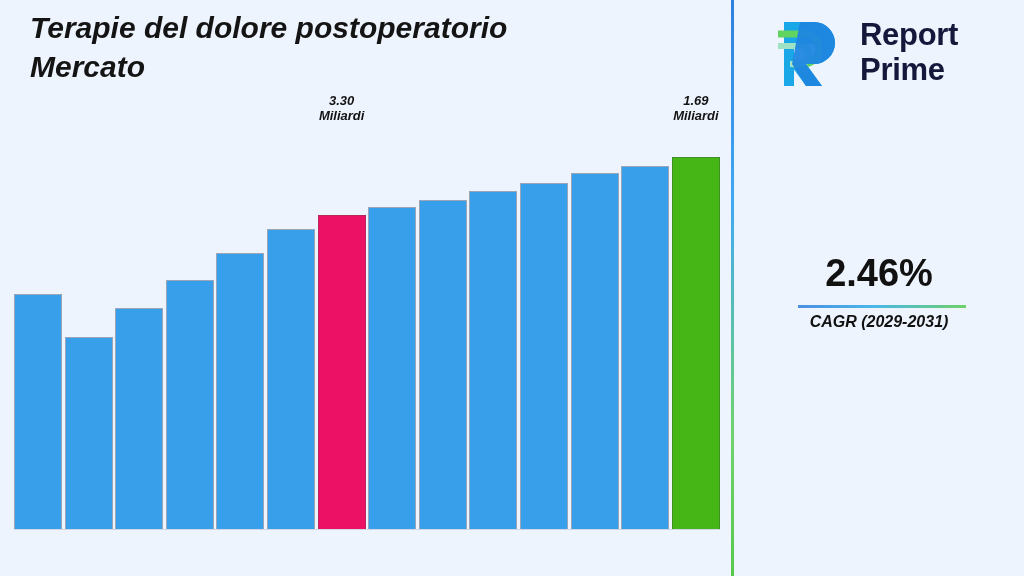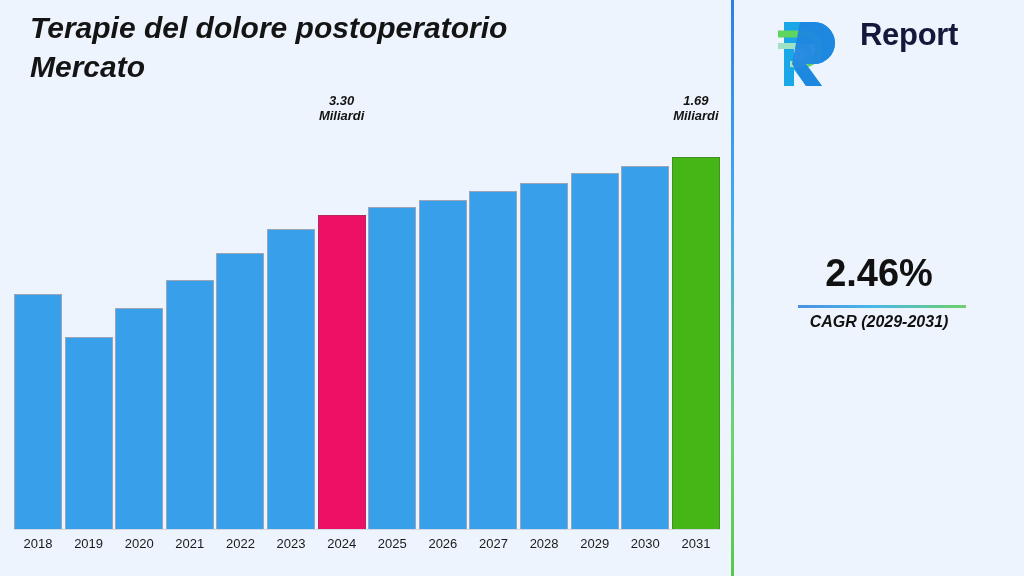--- a/index.html
+++ b/index.html
@@ -235,53 +235,38 @@
           <div class="bar" style="height:91.1%"></div>
         </div>
         <div class="bar-slot">
           <div class="bar-label">1.69
 Miliardi</div>
           <div class="bar highlight-green" style="height:93.3%"></div>
         </div>
       </div>
     </div>
 
-    <div class="x-axis">
-      <div class="x-tick">2018</div>
-      <div class="x-tick">2019</div>
-      <div class="x-tick">2020</div>
-      <div class="x-tick">2021</div>
-      <div class="x-tick">2022</div>
-      <div class="x-tick">2023</div>
-      <div class="x-tick">2024</div>
-      <div class="x-tick">2025</div>
-      <div class="x-tick">2026</div>
-      <div class="x-tick">2027</div>
-      <div class="x-tick">2028</div>
-      <div class="x-tick">2029</div>
-      <div class="x-tick">2030</div>
-      <div class="x-tick">2031</div>
-    </div>
   </div>
 
   <div class="divider"></div>
 
   <div class="right-panel">
 
     <div class="logo">
       <div class="logo-mark">
         <svg viewBox="0 0 76 76" width="76" height="76" aria-hidden="true">
           <path d="M8 6 h30 a21 21 0 0 1 0 42 h-8 l16 22 h-16 L14 48 h22 a10 10 0 0 0 0 -20 H18 V70 H8 Z" fill="#1aa7e8"></path>
           <path d="M2 18 h26 a15 15 0 0 1 0 30 h-12" fill="none" stroke="#5fd45f" stroke-width="7"></path>
           <path d="M2 30 h22 a9 9 0 0 1 0 18 h-10" fill="none" stroke="#9fe3c4" stroke-width="6"></path>
           <path d="M24 6 h14 a21 21 0 0 1 0 42 h-8 l16 22 h-16 L16 48" fill="#1f86e0" opacity="0.95"></path>
         </svg>
       </div>
       <div class="logo-text">
         <div>Report</div>
+        <div>Prime</div>
       </div>
     </div>
 
     <div class="cagr-value">2.46%</div>
     <div class="cagr-rule"></div>
     <div class="cagr-caption">CAGR (2029-2031)</div>
   </div>
 
 </div>
 

